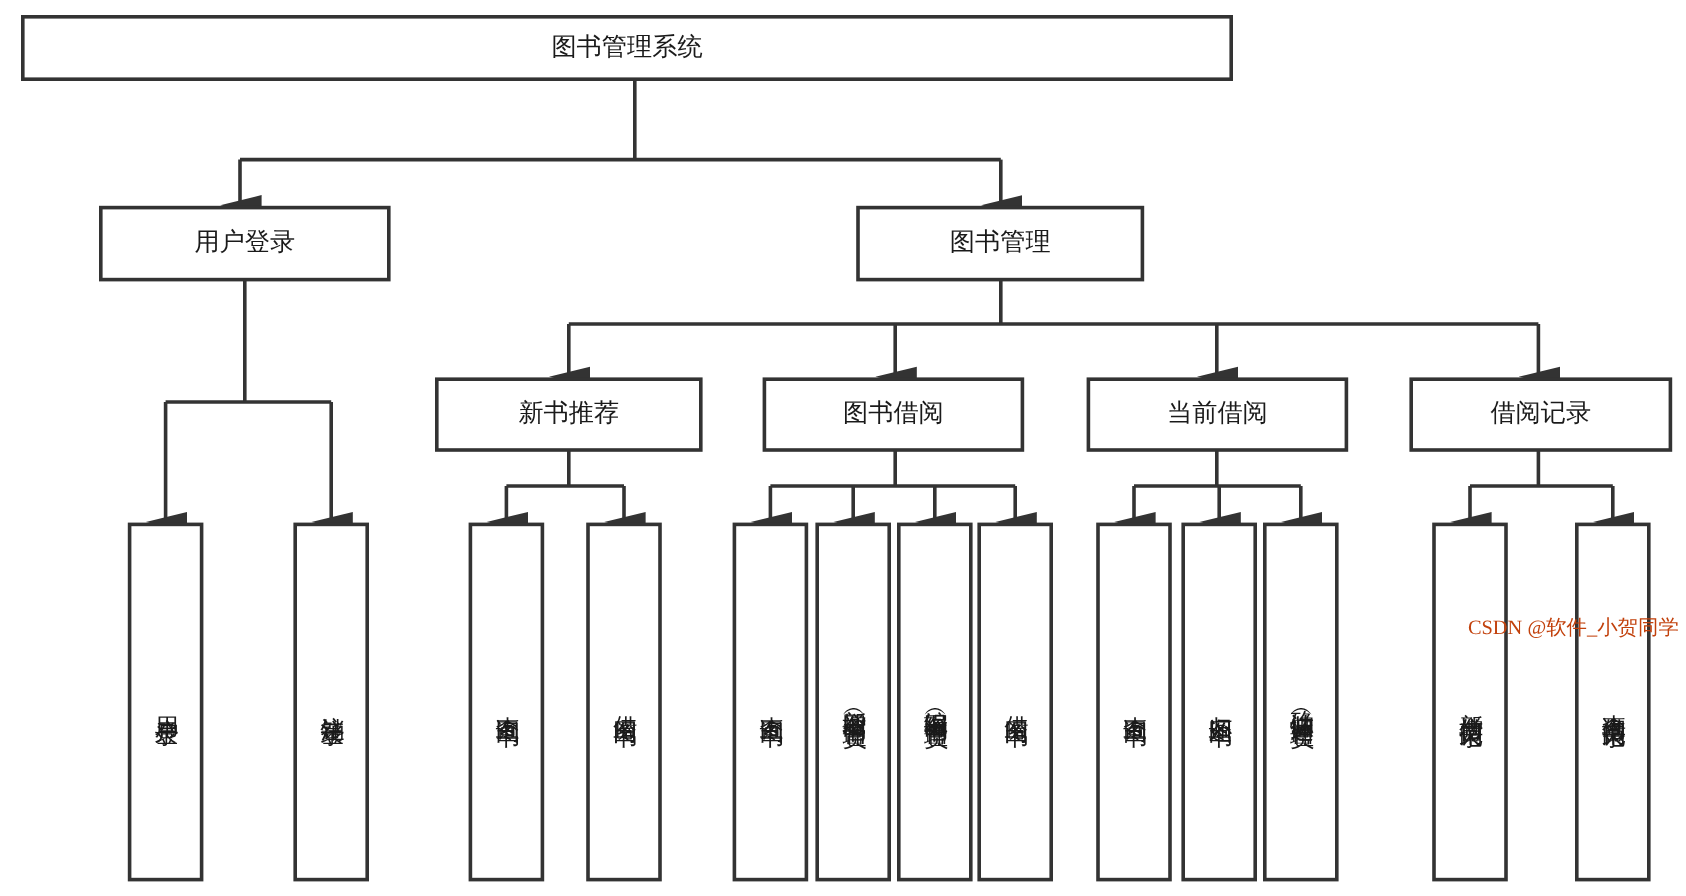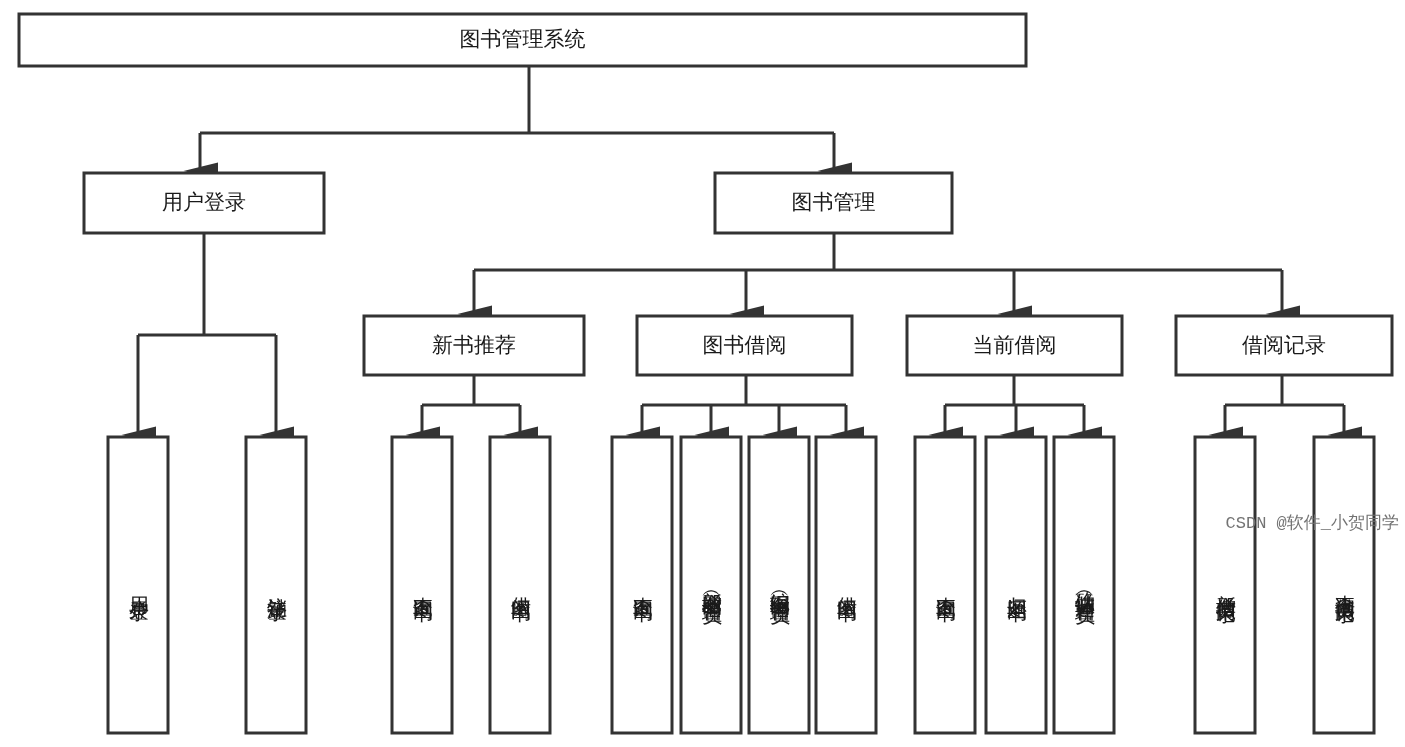--- a/index.html
+++ b/index.html
@@ -12,22 +12,22 @@
   .node-rect{fill:#ffffff;stroke:#333333;stroke-width:3;}
   .connector{stroke:#333333;stroke-width:3;fill:none;}
   .node-label{
     font-family:"DejaVu Sans","Liberation Sans",sans-serif;
     fill:#1a1a1a;text-anchor:middle;dominant-baseline:middle;
   }
   .label-h{font-size:21px;}
   .label-v{font-size:20px;writing-mode:vertical-rl;text-orientation:upright;letter-spacing:2px;}
   .watermark{
     position:absolute;right:10px;bottom:6px;
-    font-family:Liberation Mono, monospace;
-    font-size:17px;color:#737373;white-space:nowrap;user-select:none;
+    font-family:Liberation Serif, serif;
+    font-size:17px;color:#c2410c;white-space:nowrap;user-select:none;
     pointer-events:none;
   }
 </style>
 </head>
 <body>
 
 <div id="diagram-root">
   <svg id="diagram-svg" width="1405" height="747" viewBox="0 0 1405 747">
     <defs>
       <marker id="arrowhead" markerWidth="10" markerHeight="12" refX="3.2" refY="6" orient="auto" markerUnits="strokeWidth">

